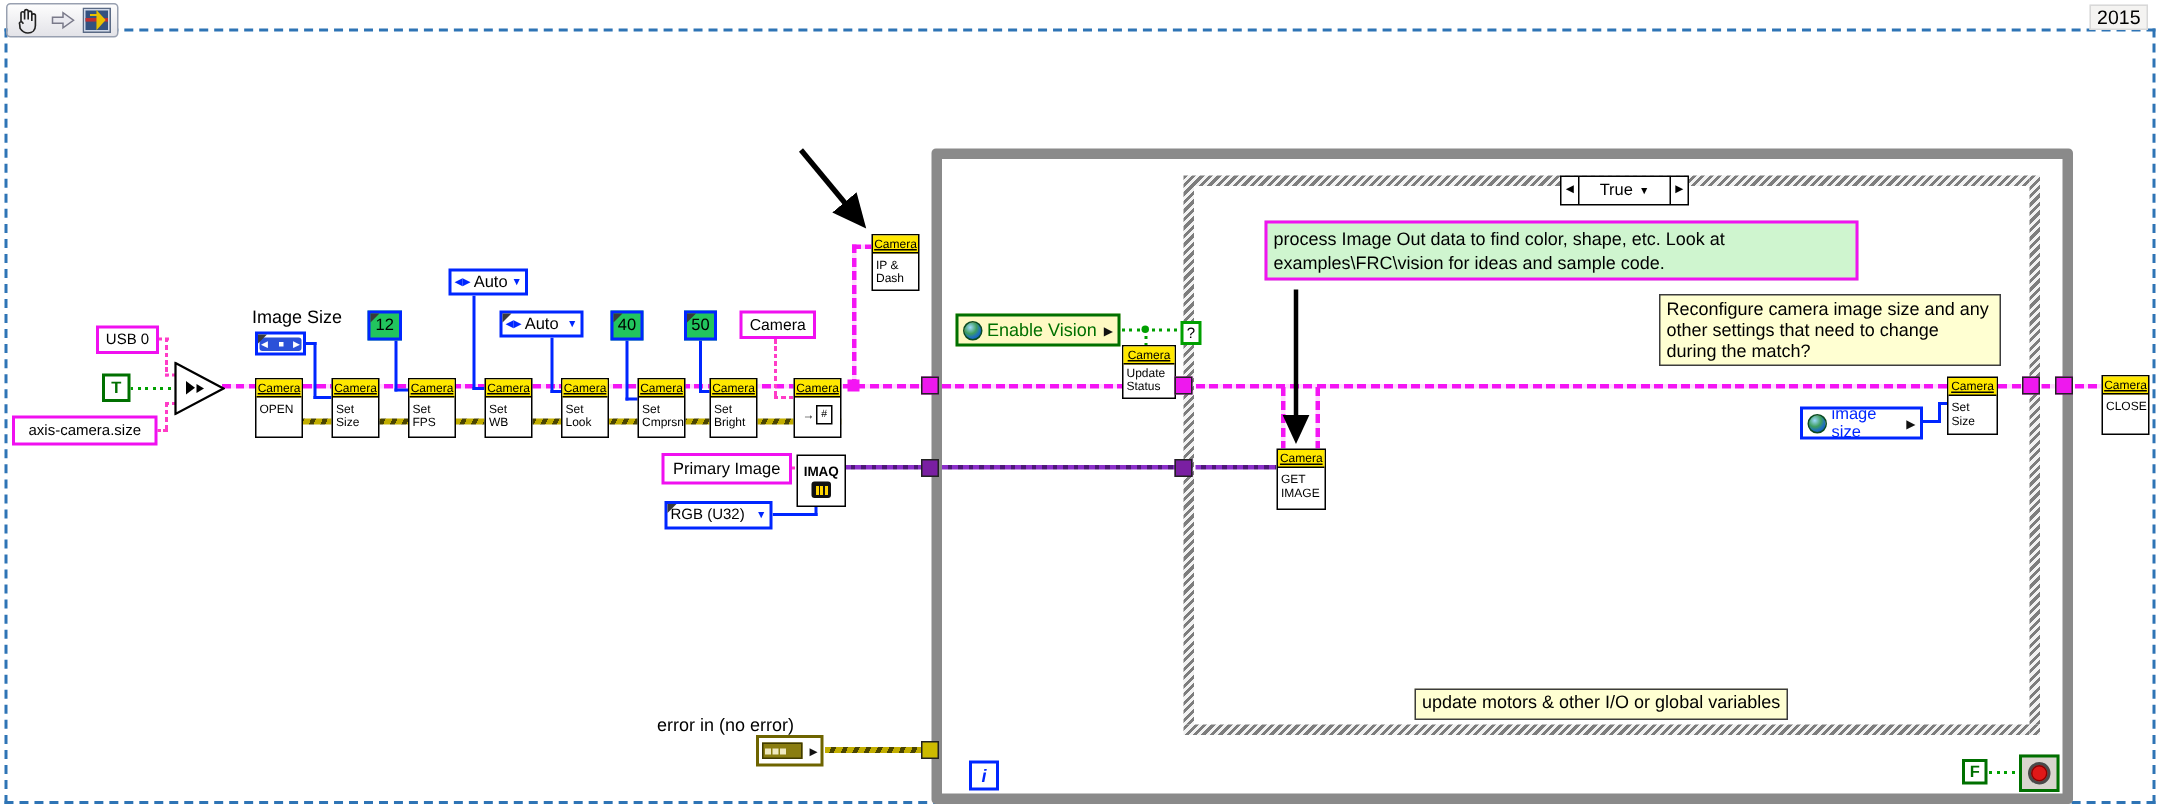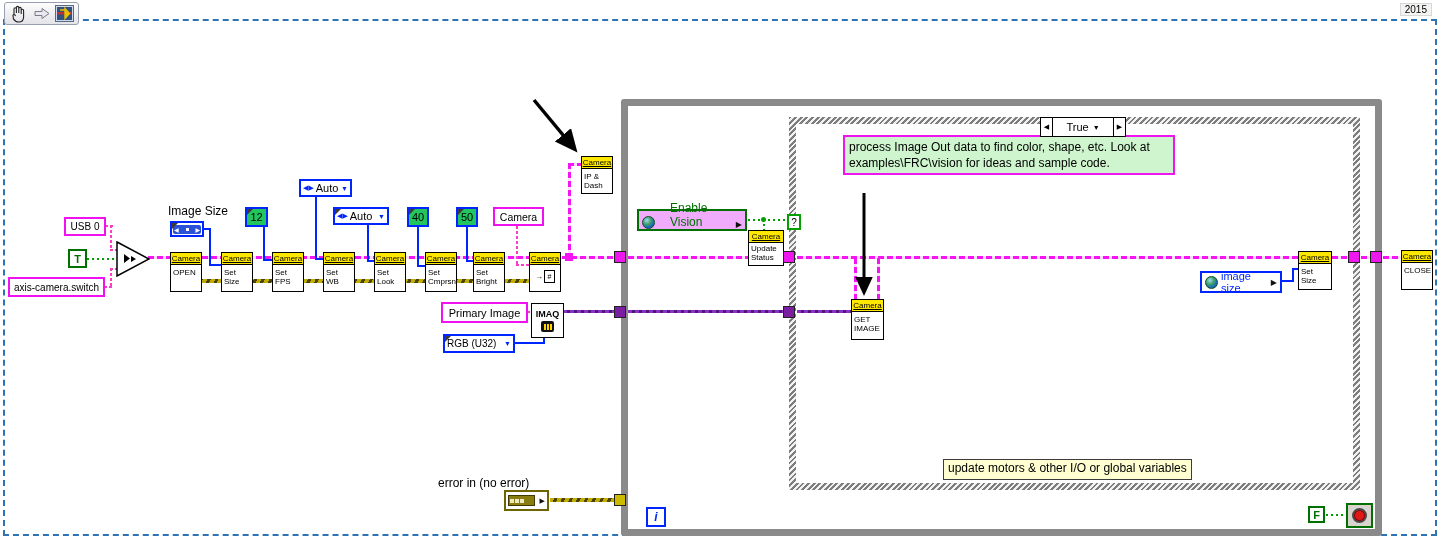--- a/index.html
+++ b/index.html
@@ -5,21 +5,21 @@
   * { box-sizing: border-box; margin: 0; padding: 0; }
   body { font-family: "Liberation Sans", sans-serif; background: #fff; }
   .canvas { position: relative; width: 1440px; height: 539px; background: #fff; overflow: hidden; }
   .abs { position: absolute; }
 
   
   .toolbar { left: 4px; top: 2px; height: 23px; display: flex; gap: 3px; align-items: center;
              padding: 1px 4px; background: linear-gradient(#fdfdfd,#e3e3e8); border: 1px solid #98a0b0;
              border-radius: 3px; z-index: 8; }
   .toolbar svg { display: block; }
-  .year { right: 8px; top: 3px; font-size: 10px; color: #000; background: #f4f3f1;
+  .year { right: 8px; top: 3px; font-size: 13px; color: #000; background: #f4f3f1;
           border: 1px solid #d8d8d8; padding: 0 4px; z-index: 8; }
   .vi-boundary { left: 3px; top: 19px; width: 1434px; height: 517px;
                  border: 2px dashed #2e74b5; z-index: 0; }
 
   
   .loop { left: 621px; top: 99px; width: 761px; height: 437px; z-index: 1;
           border: 7px solid #8a8a8a; border-radius: 3px; }
   .case { left: 789px; top: 117px; width: 571px; height: 373px; z-index: 1;
           border: 7px solid #9a9a9a;
           border-image: repeating-linear-gradient(135deg,#7d7d7d 0 2px,#f2f2f2 2px 4px) 7; }
@@ -75,22 +75,22 @@
   .ring .pair { color: #0026ff; font-size: 7px; }
   .ring .dd { color: #0026ff; font-size: 7px; margin-left: auto; }
   .corner { position: absolute; top: 0; left: 0; width: 0; height: 0;
             border-top: 6px solid #3a3a3a; border-right: 6px solid transparent; }
   .isbar { flex: 1; height: 9px; background: #2b51d8; border-radius: 2px; display: flex;
            align-items: center; justify-content: space-between; color: #fff; font-size: 6px; padding: 0 1px; }
   .isbar .dotc { width: 3px; height: 3px; background: #fff; }
   .bool { position: absolute; z-index: 3; background: #fff; border: 2px solid #007000;
           color: #007000; font-weight: bold; font-size: 11px; display: flex;
           align-items: center; justify-content: center; }
-  .gctl { position: absolute; z-index: 3; background: #f0abfc; border: 2px solid #007000;
-          color: #007000; font-size: 12px; display: flex; align-items: flex-end; gap: 15px; padding: 0 3px; }
+  .gctl { position: absolute; z-index: 3; background: #fef9c3; border: 2px solid #007000;
+          color: #007000; font-size: 12px; display: flex; align-items: center; gap: 3px; padding: 0 3px; }
   .bctl { position: absolute; z-index: 3; background: #fff; border: 2px solid #0026ff;
           color: #0026ff; font-size: 11px; display: flex; align-items: center; gap: 3px; padding: 0 3px; }
   .io-arrow { color: #111; font-size: 8px; margin-left: auto; }
   .globe { width: 13px; height: 13px; border-radius: 50%; flex: none; border: 1px solid #0a4a20;
            background: radial-gradient(circle at 35% 30%, #9fd9ff 0%, #3f9f5f 40%, #1d6fc0 65%, #0b4f9e 100%); }
   .imaq { left: 531px; top: 303px; width: 33px; height: 35px; border: 1px solid #000; background: #fff;
           z-index: 3; display: flex; flex-direction: column; align-items: center; justify-content: center; gap: 2px; }
   .imaq .t { font-size: 9px; font-weight: bold; }
   .imaq .chip { width: 13px; height: 11px; background: #111; border-radius: 2px;
                 display: flex; align-items: center; justify-content: center; }
@@ -211,21 +211,21 @@
   <div class="tun p" style="left:783px;top:306px"></div>
   <div class="tun e" style="left:614px;top:494px"></div>
 
   <div class="sconst" style="left:64px;top:217px;width:42px;height:19px;font-size:10px">
       <span>USB 0</span>
     </div>
   <div class="bool" style="left:68px;top:249px;width:19px;height:19px">
       <span>T</span>
     </div>
   <div class="sconst" style="left:8px;top:277px;width:97px;height:20px;font-size:10px">
-      <span>axis-camera.switch</span>
+      <span>axis-camera.size</span>
     </div>
 
   <svg class="abs" style="left:116px;top:241px;z-index:3" width="34" height="36" viewBox="0 0 34 36">
     <polygon points="1,1 33,18 1,35" fill="#fff" stroke="#000" stroke-width="1.5"></polygon>
     <polygon points="8,13 14,17.5 8,22" fill="#000"></polygon>
     <polygon points="15,15 20,18 15,21" fill="#000"></polygon>
   </svg>
 
   <div class="lbl" style="left:168px;top:204px">Image Size</div>
   <div class="ring" style="left:170px;top:221px;width:34px;height:16px;padding:0 1px">
@@ -388,21 +388,22 @@
   <div class="lbl" style="left:438px;top:476px">error in (no error)</div>
   <div class="abs ectl">
     <span class="echip">
         <b></b>
         <b></b>
         <b></b>
       </span>
     <span class="io-arrow">▶</span>
   </div>
 
-  <div class="cmt green" style="left:843px;top:135px;width:332px">process Image Out data to find color, shape, etc.  Look at examples\FRC\vision for ideas and sample code.</div>
+  <div class="cmt green" style="left:843px;top:147px;width:396px">process Image Out data to find color, shape, etc.  Look at examples\FRC\vision for ideas and sample code.</div>
+  <div class="cmt" style="left:1106px;top:196px;width:228px">Reconfigure camera image size and any other settings that need to change during the match?</div>
   <div class="cmt" style="left:943px;top:459px;width:249px;height:21px;padding:1px 4px">update motors &amp; other I/O or global variables</div>
 
   <svg class="abs arrows-overlay" width="1440" height="539">
     <defs>
       <marker id="ah" markerWidth="7" markerHeight="7" refX="4.5" refY="3" orient="auto">
         <path d="M0,0 L6.5,3 L0,6 z" fill="#000"></path>
       </marker>
     </defs>
     <line x1="534" y1="100" x2="573" y2="147" stroke="#000" stroke-width="3.5" marker-end="url(#ah)"></line>
     <line x1="864" y1="193" x2="864" y2="290" stroke="#000" stroke-width="3" marker-end="url(#ah)"></line>

